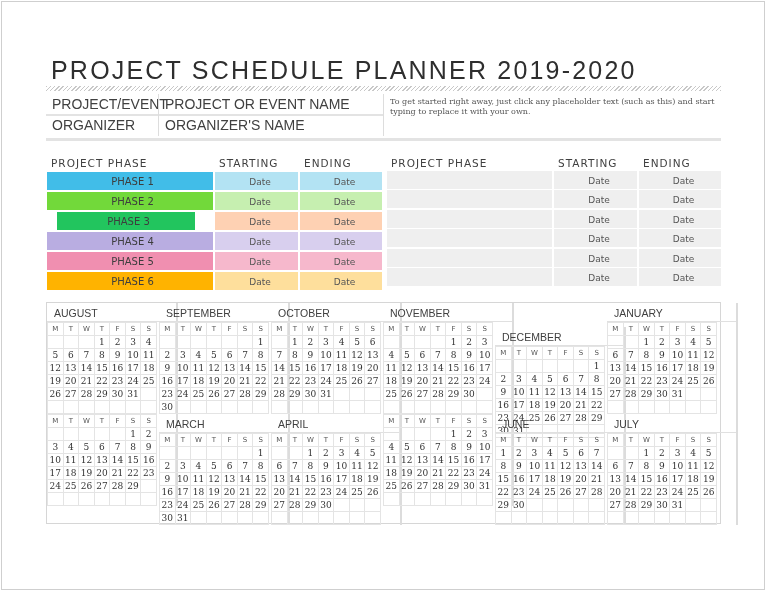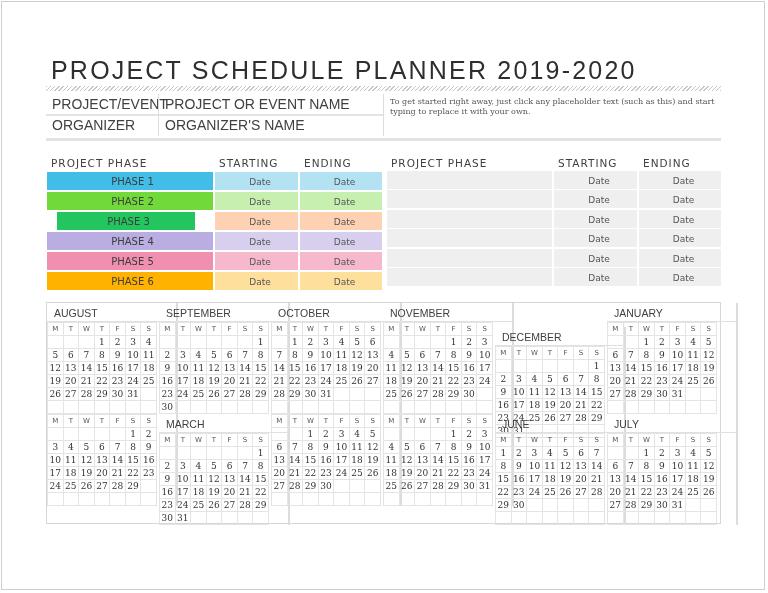--- a/index.html
+++ b/index.html
@@ -674,20 +674,21 @@
             <td></td>
             <td></td>
             <td></td>
             <td></td>
             <td></td>
           </tr>
         </tbody>
       </table>
     </div>
     <div class="month" style="left: 224px; top: 111px;">
+      <div class="mname">APRIL</div>
       <table>
         <tbody>
           <tr class="dow">
             <td>M</td>
             <td>T</td>
             <td>W</td>
             <td>T</td>
             <td>F</td>
             <td>S</td>
             <td>S</td>

